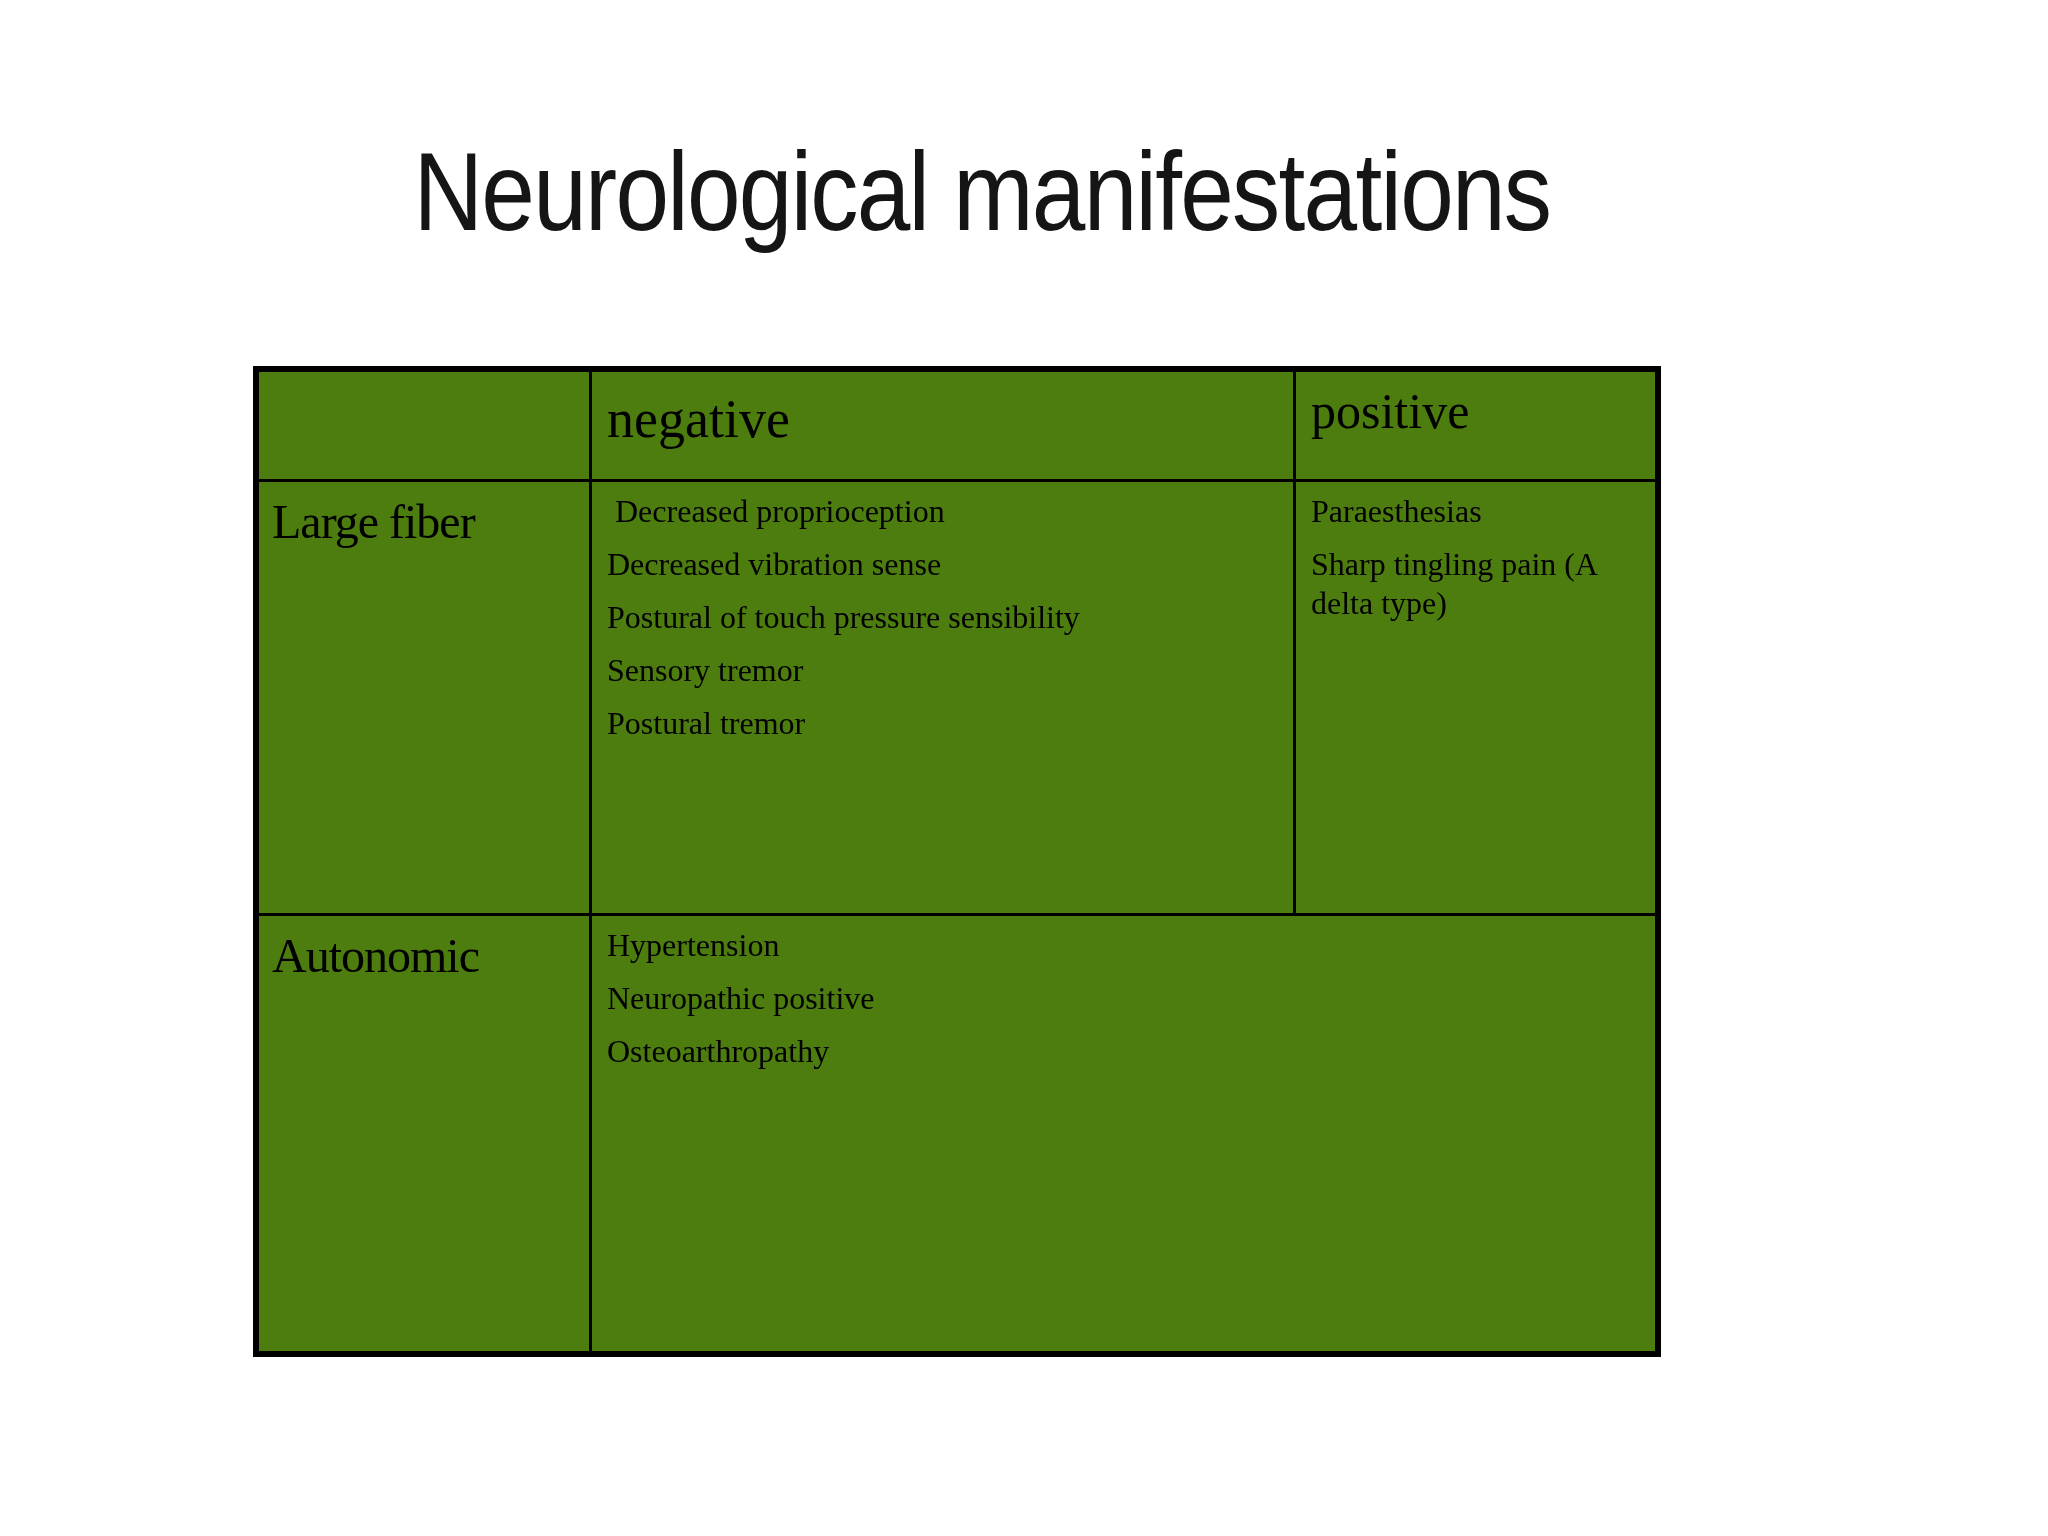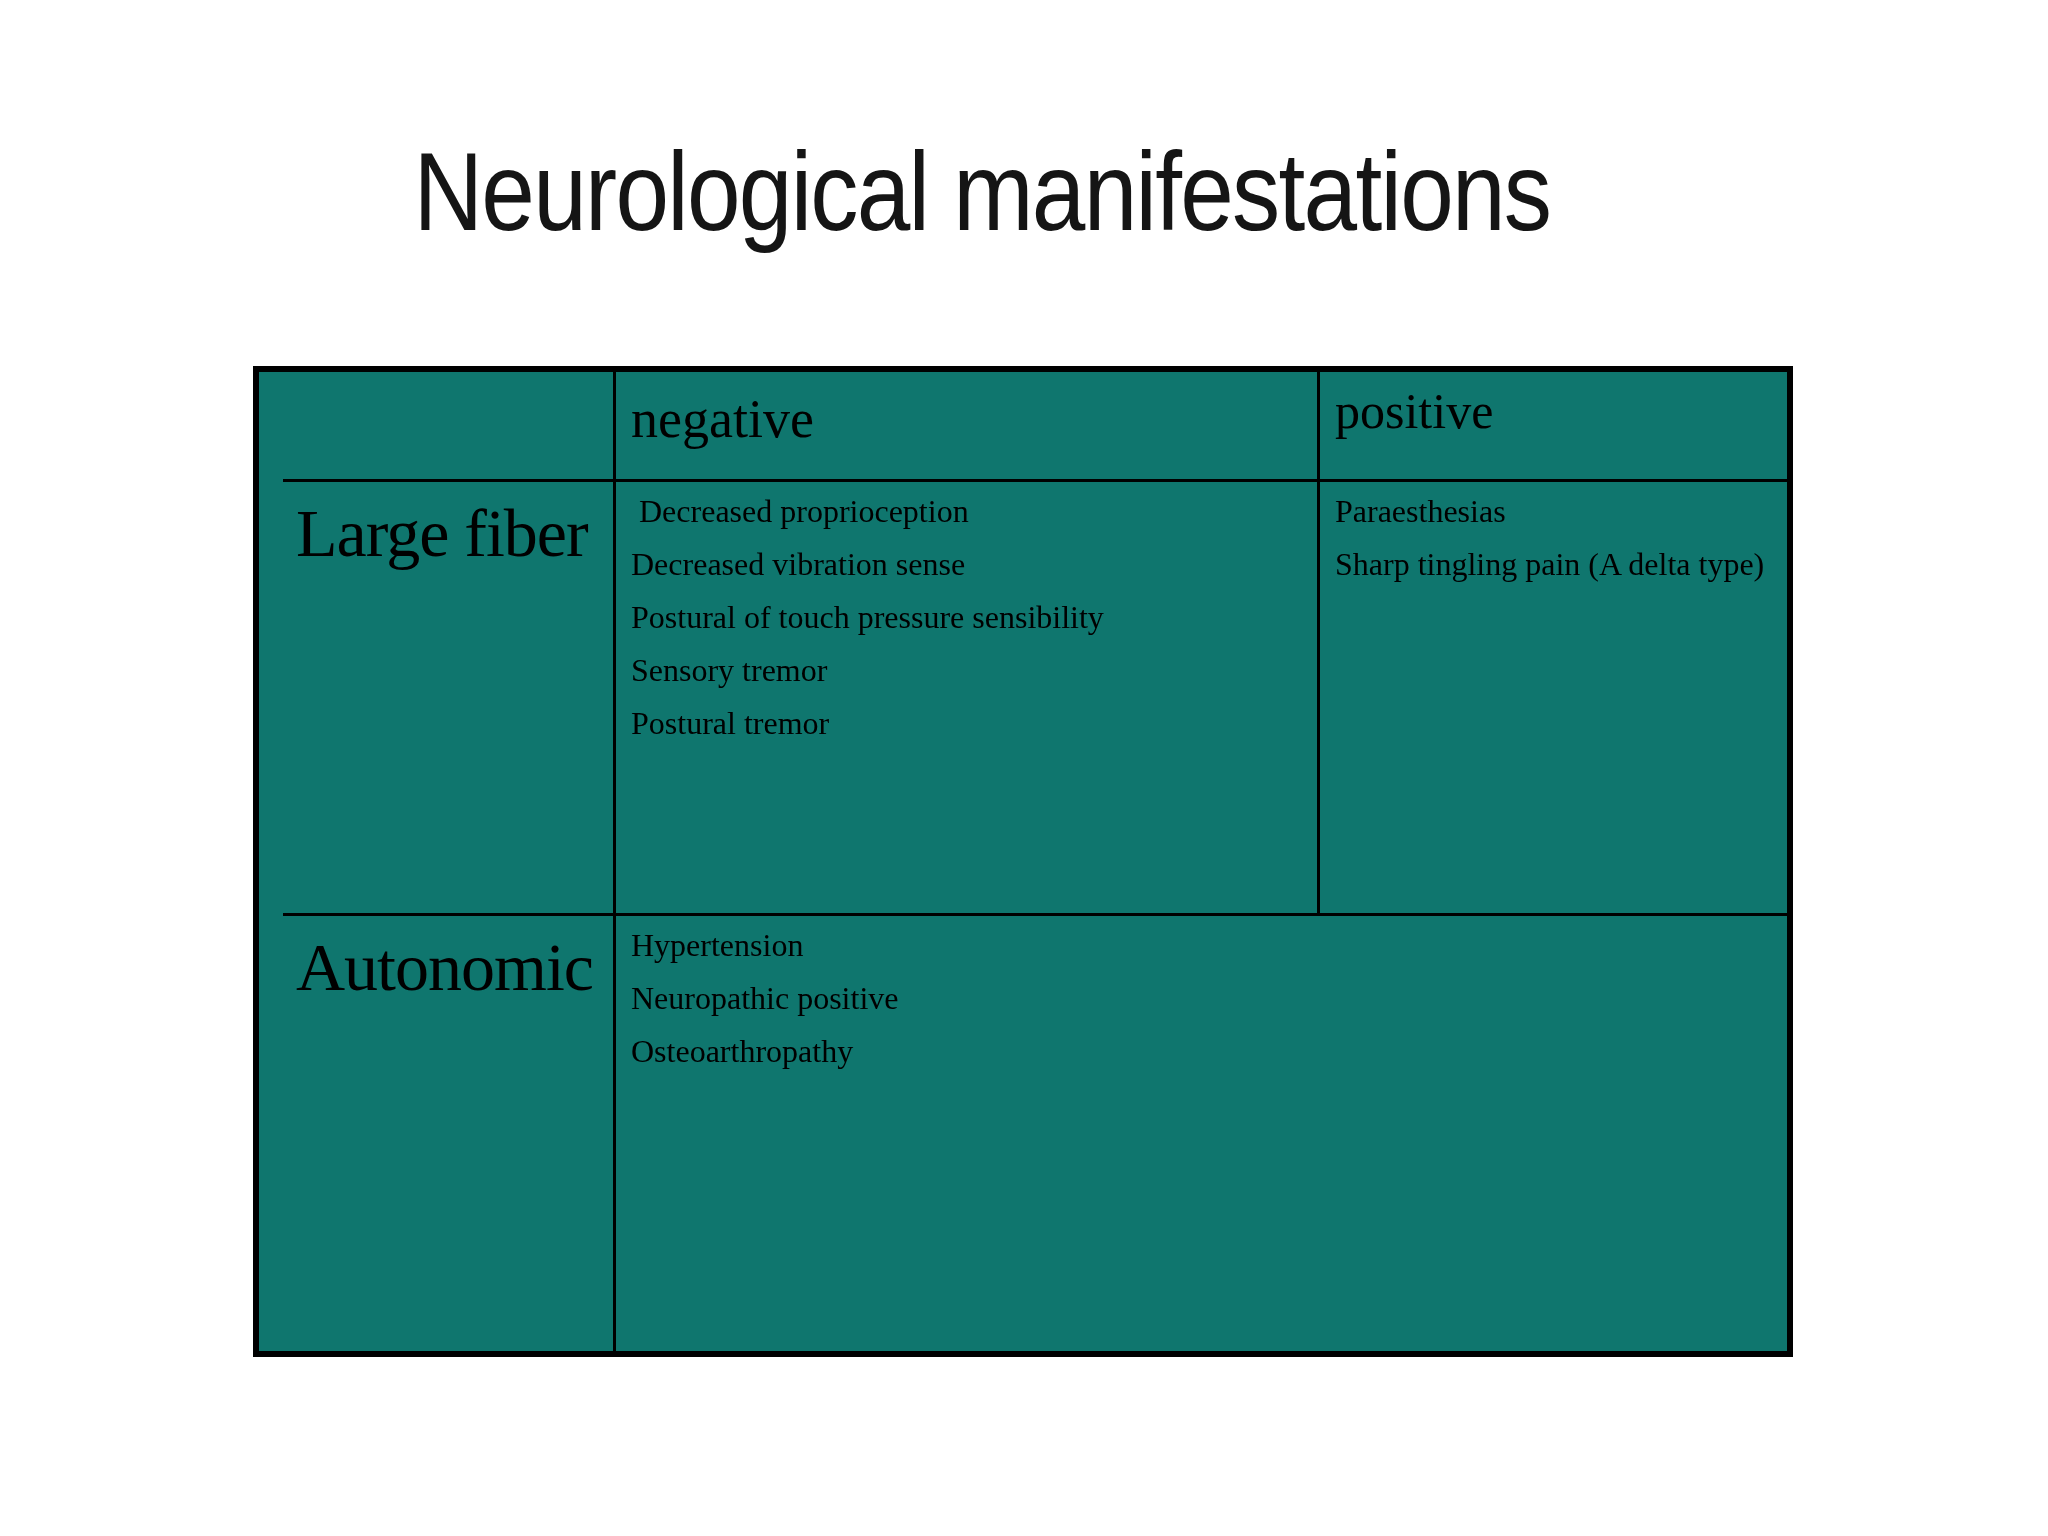--- a/index.html
+++ b/index.html
@@ -33,28 +33,27 @@
     transform: scaleX(0.86);
     transform-origin: center;
     letter-spacing: -2px;
   }
 
   
   .nm-table {
     position: absolute;
     left: 253px;
     top: 366px;
-    width: 1540px;
+    width: 1408px;
     height: 991px;
     border: 6px solid #000000;
     display: grid;
     grid-template-columns: 333px 704px 1fr;
     grid-template-rows: 110px 434px 1fr;
-    background: #0f766e;
-    padding-left: 24px;
+    background: #4d7c0f;
   }
   .cell {
     border-right: 3px solid #000000;
     border-bottom: 3px solid #000000;
     padding: 10px 15px 8px 15px;
     overflow: hidden;
     vertical-align: top;
   }
   .cell.last-col { border-right: none; }
   .cell.last-row { border-bottom: none; }
@@ -63,21 +62,21 @@
     font-size: 54px;
     line-height: 1.15;
     padding-top: 16px;
   }
   .header-positive {
     font-size: 50px;
     line-height: 1.1;
     padding-top: 12px;
   }
   .row-label {
-    font-size: 68px;
+    font-size: 48px;
     line-height: 1.1;
     letter-spacing: -1px;
     padding-top: 14px;
     padding-left: 13px;
   }
   .cell-line {
     font-size: 32px;
     line-height: 1.22;
     margin-bottom: 14px;
     white-space: pre-wrap; 

